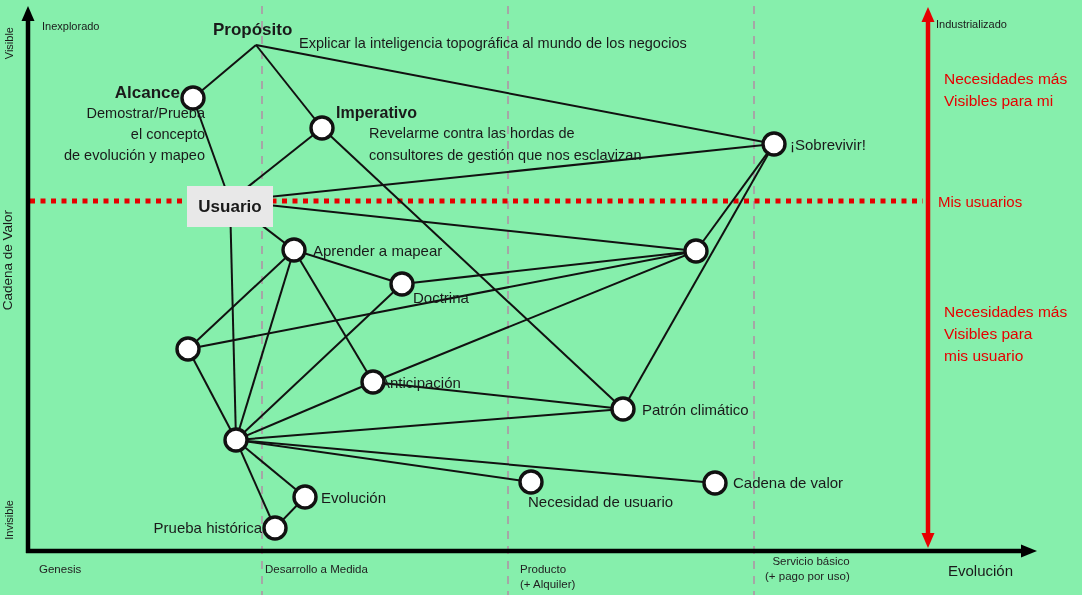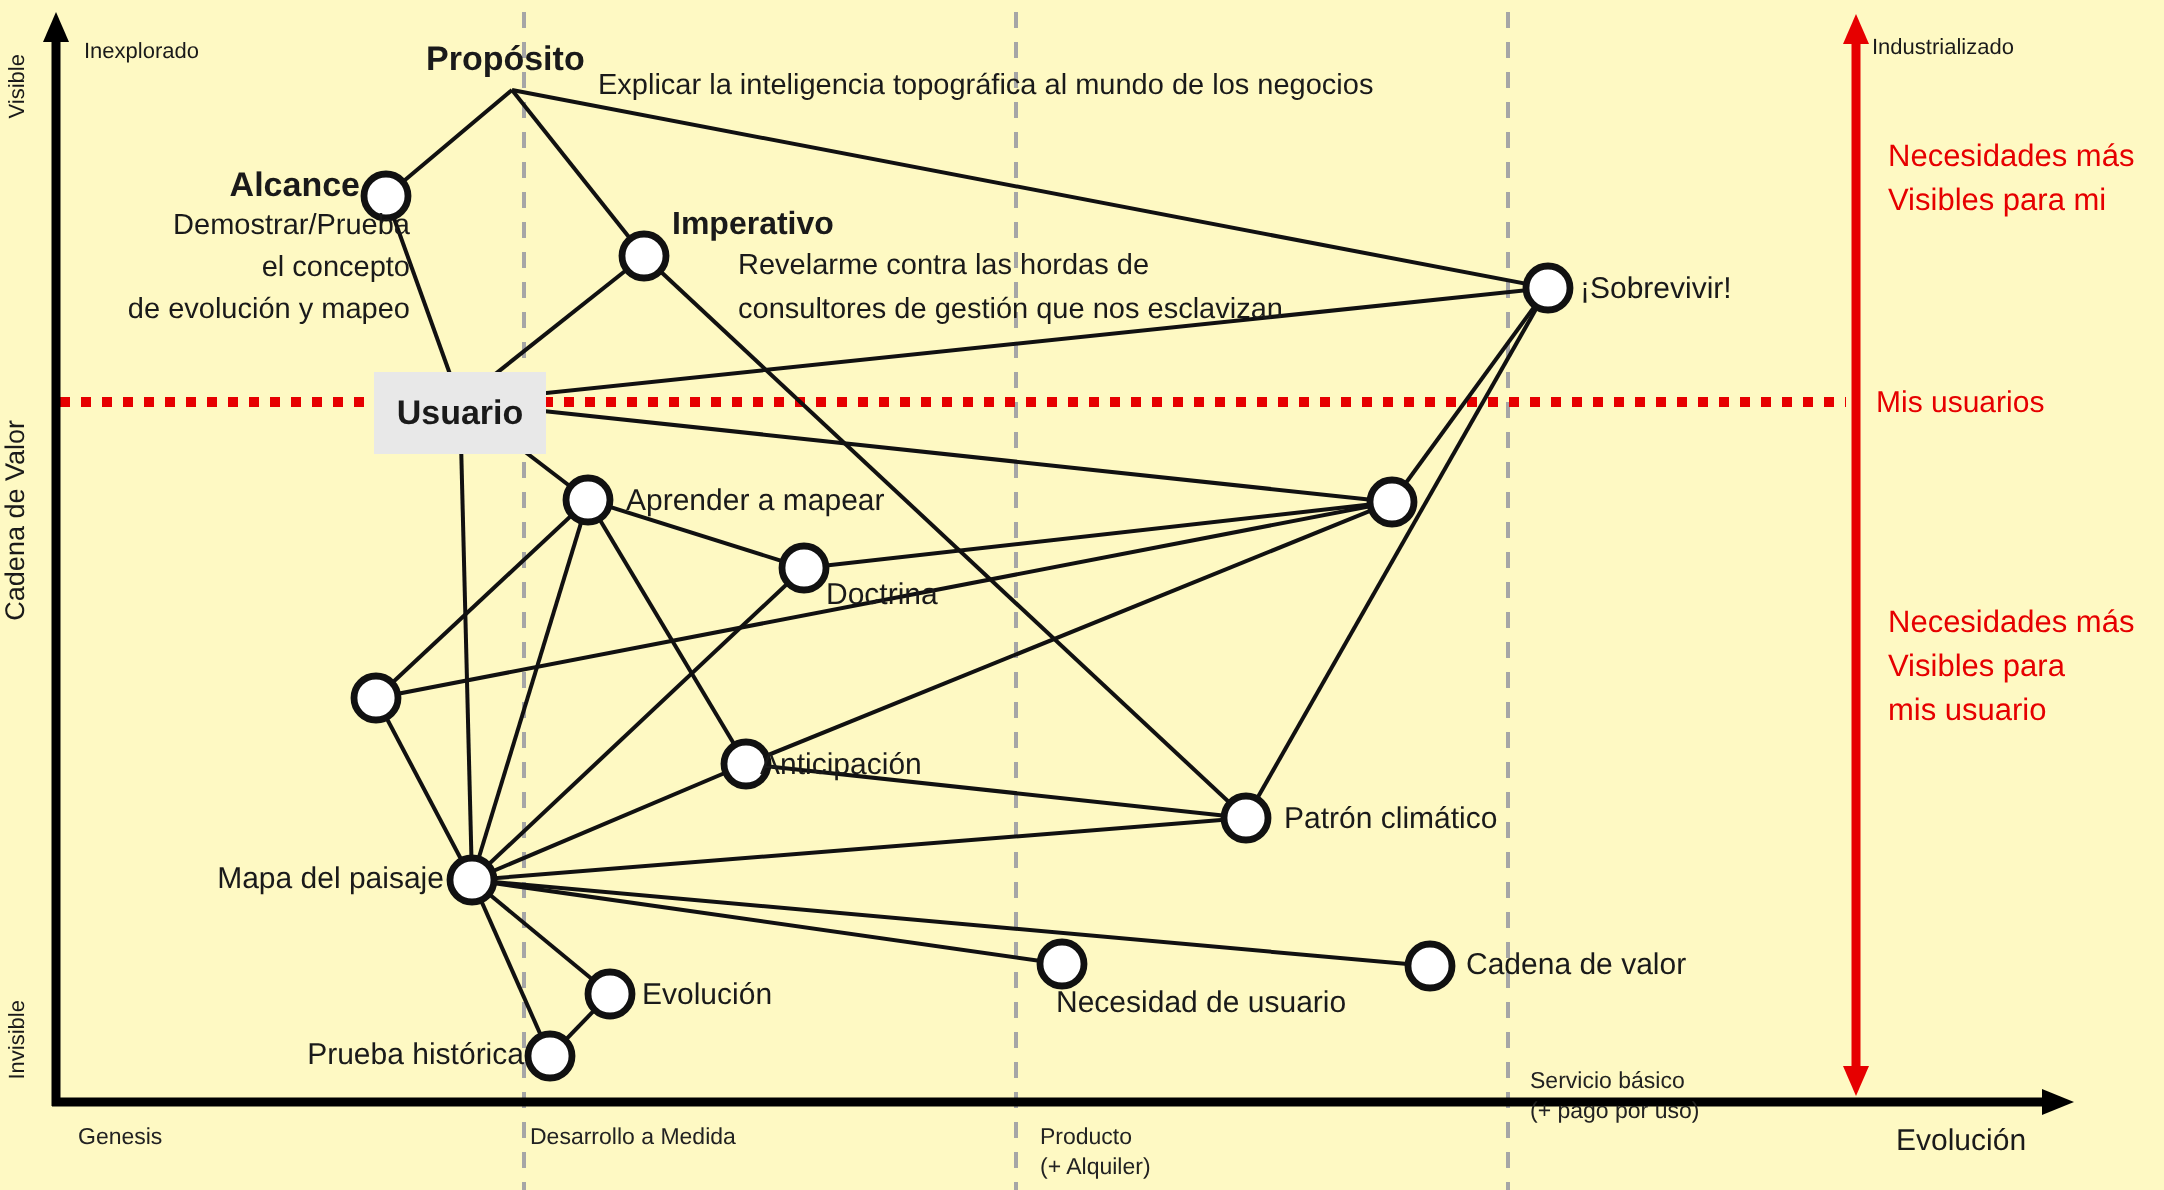--- a/index.html
+++ b/index.html
@@ -1,16 +1,16 @@
 <!DOCTYPE html>
 <html><head>
 <meta charset="utf-8">
 <style>
   html,body{margin:0;padding:0;background:#ffffff;}
-  #stage{position:relative;width:1082px;height:595px;background:#fef9c3;overflow:hidden;
+  #stage{position:relative;width:1082px;height:595px;background:#86efac;overflow:hidden;
          font-family:"Liberation Sans","DejaVu Sans",sans-serif;color:#1a1a1a;}
   #map-svg{position:absolute;left:0;top:0;}
   .lbl{position:absolute;white-space:nowrap;font-size:15px;line-height:19px;}
   .lbl.bold{font-weight:bold;font-size:17px;}
   .note{position:absolute;font-size:14.5px;line-height:21px;}
   .right{text-align:right;}
   .red{color:#e60000;}
   .small{font-size:11px;line-height:13px;}
   .stage-lbl{position:absolute;font-size:11.5px;line-height:15px;color:#222;}
   .vtext{position:absolute;writing-mode:vertical-rl;transform:rotate(180deg);}
@@ -135,33 +135,32 @@
 
   <div class="lbl" style="left:790px;top:135px;">¡Sobrevivir!</div>
   <div class="lbl" style="left:313px;top:241px;">Aprender a mapear</div>
   <div class="lbl" style="left:413px;top:288px;">Doctrina</div>
 
 
   <div class="lbl" style="left:380px;top:373px;">Anticipación</div>
   <div class="lbl" style="left:642px;top:400px;">Patrón climático</div>
 
   <div class="lbl right" style="left:60px;top:429px;width:162px;line-height:22px;white-space:normal;">
-    <div>Mapa del paisaje</div>
   </div>
 
   <div class="lbl" style="left:321px;top:488px;">Evolución</div>
   <div class="lbl right" style="left:100px;top:518px;width:162px;">Prueba histórica</div>
   <div class="lbl" style="left:528px;top:492px;">Necesidad de usuario</div>
   <div class="lbl" style="left:733px;top:473px;">Cadena de valor</div>
 
   <div class="stage-lbl" style="left:39px;top:562px;">Genesis</div>
   <div class="stage-lbl" style="left:265px;top:562px;">Desarrollo a Medida</div>
   <div class="stage-lbl" style="left:520px;top:562px;">
     <div>Producto</div>
     <div>(+ Alquiler)</div>
   </div>
-  <div class="stage-lbl" style="left:765px;top:534px;">
+  <div class="stage-lbl" style="left:765px;top:554px;text-align:right;">
     <div>Servicio básico</div>
     <div>(+ pago por uso)</div>
   </div>
   <div class="lbl" style="left:948px;top:561px;">Evolución</div>
 
 </div>
 
 </body></html>

